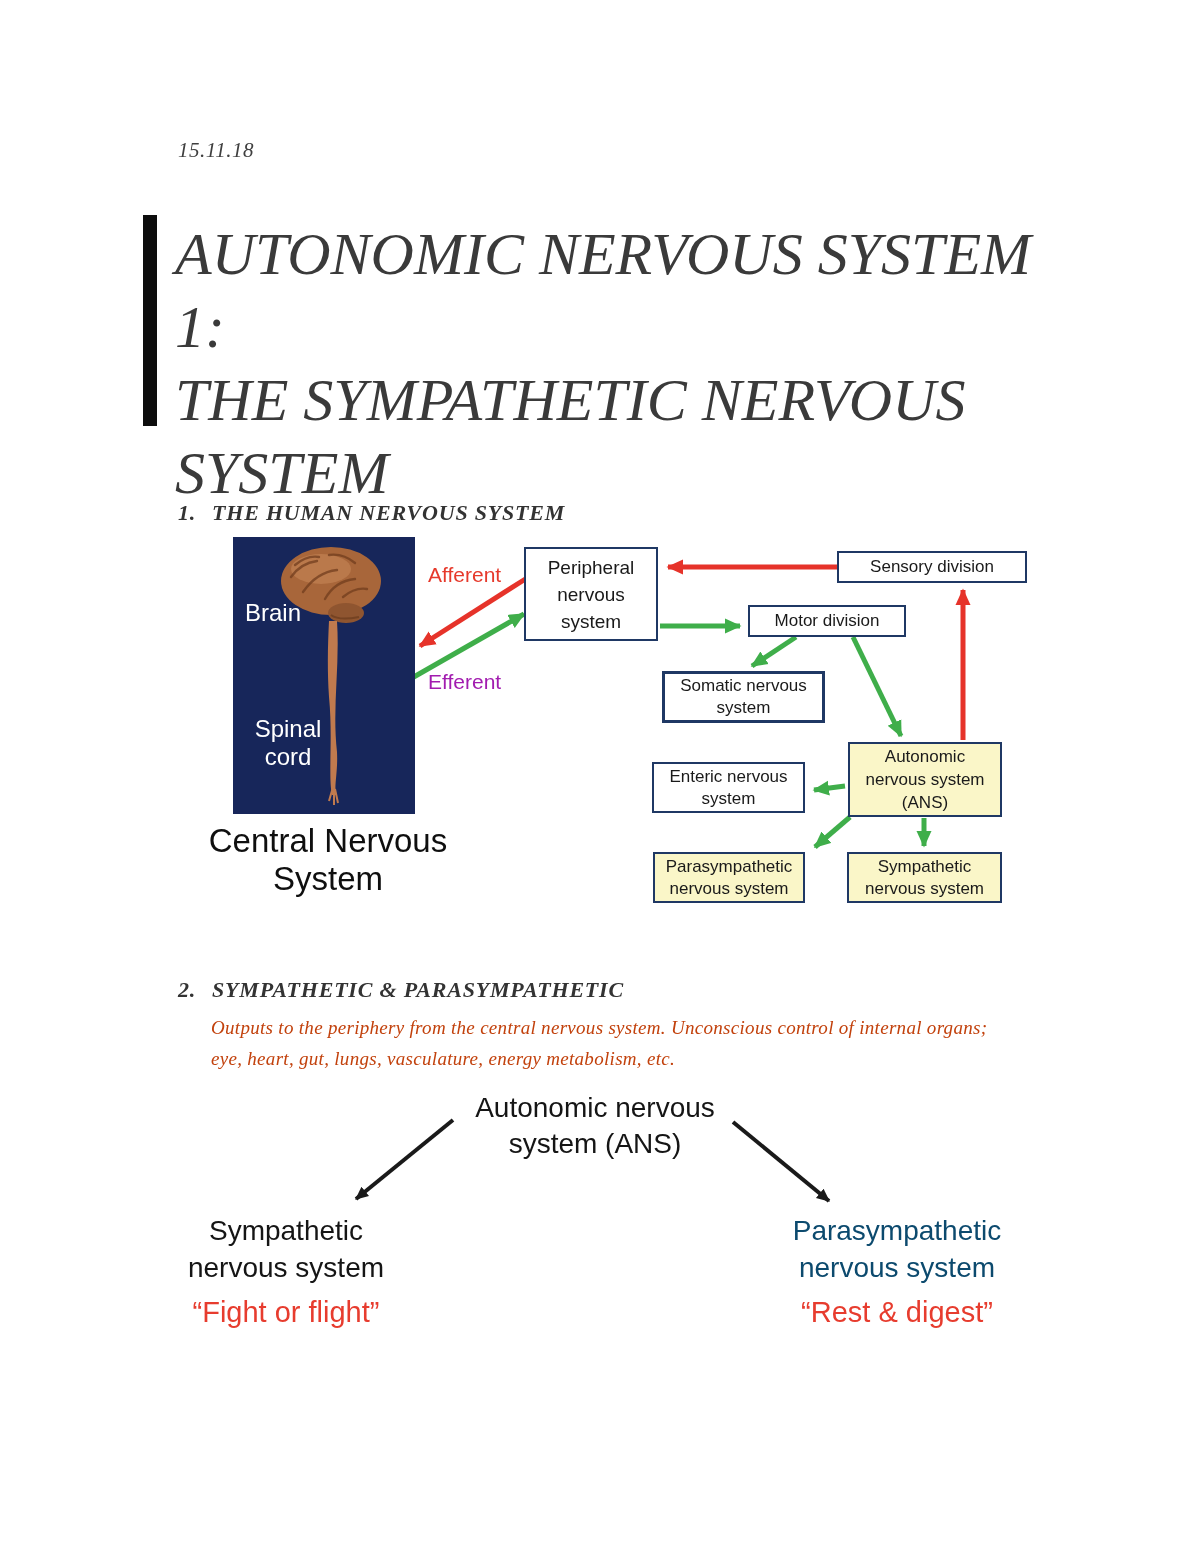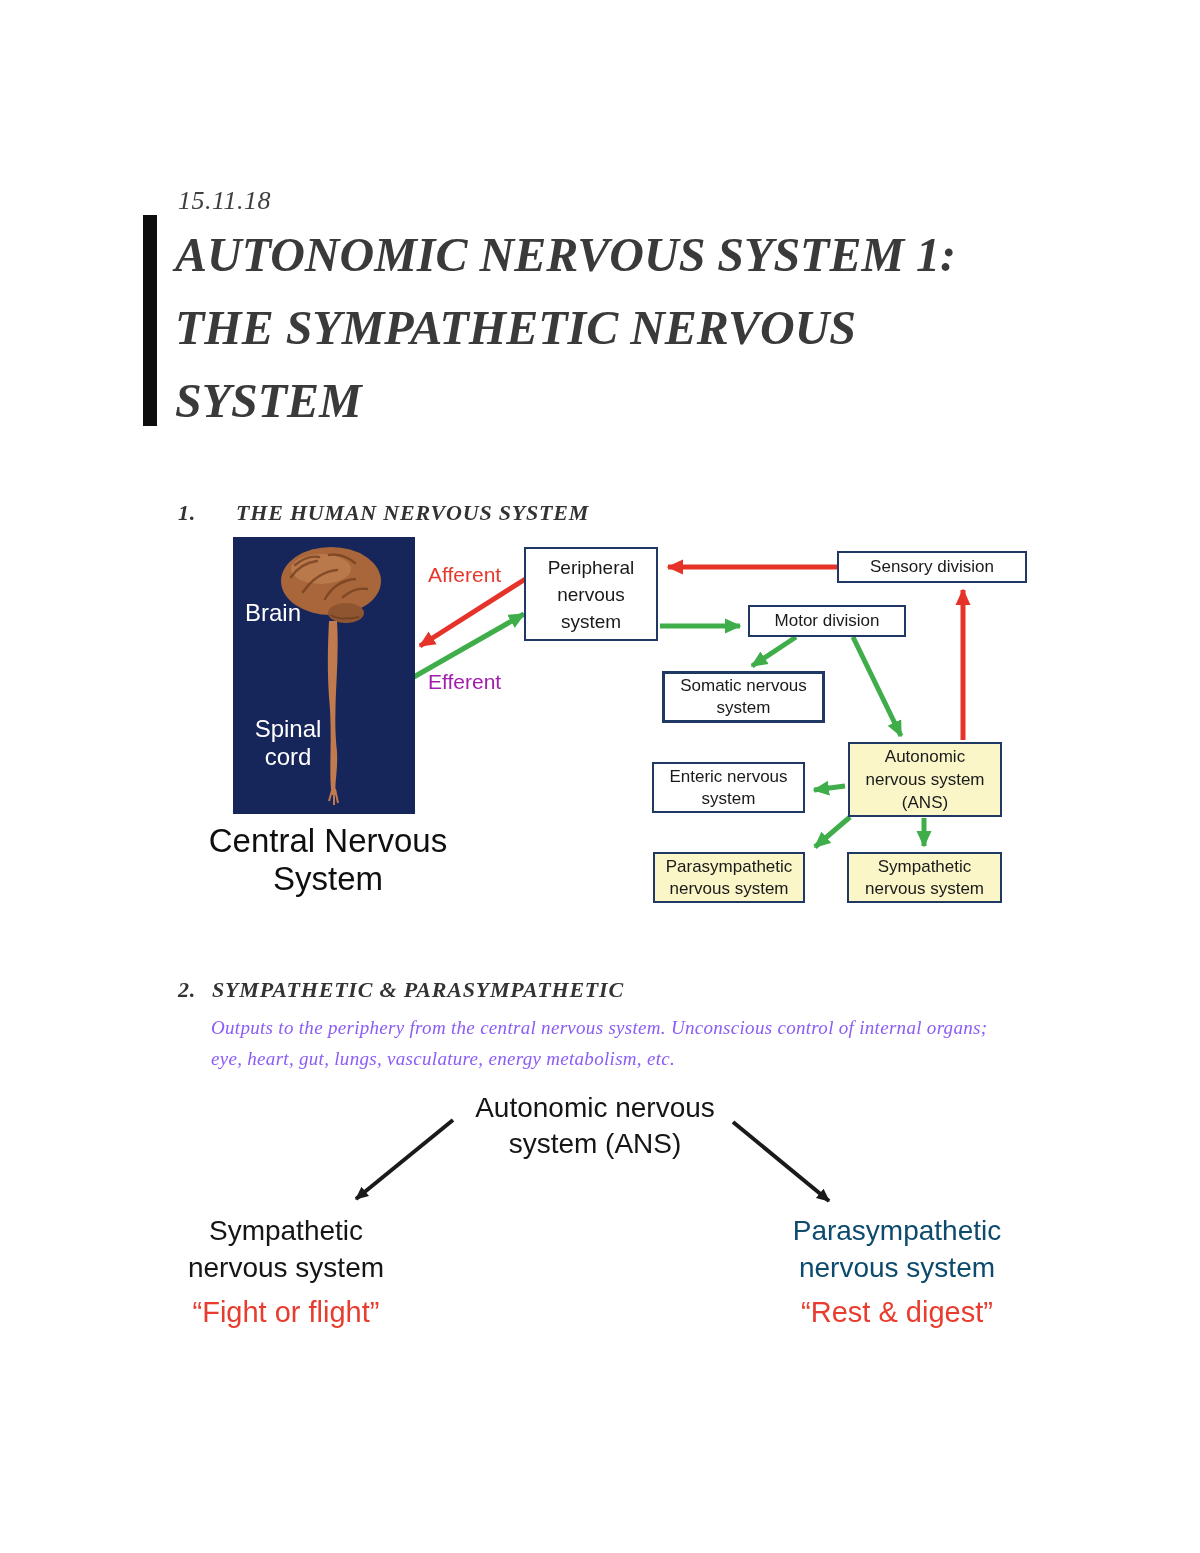--- a/index.html
+++ b/index.html
@@ -4,36 +4,36 @@
 <style>
   html,body{margin:0;padding:0;}
   body{
     width:1200px;height:1553px;position:relative;background:#ffffff;
     font-family:"Liberation Sans",sans-serif;overflow:hidden;
   }
   .abs{position:absolute;}
   
   .date{
     left:178px;top:138px;font-family:"Liberation Serif",serif;font-style:italic;
-    font-size:26px;color:#3f3f3f;letter-spacing:.5px;margin-top:48px;
+    font-size:21px;color:#3f3f3f;letter-spacing:.5px;
   }
   .title-bar{left:143px;top:215px;width:14px;height:211px;background:#0d0d0d;}
   .doc-title{
     left:175px;top:218px;width:900px;font-family:"Liberation Serif",serif;
-    font-style:italic;font-weight:700;font-size:48px;line-height:73px;color:#3a3a3a;
+    font-style:italic;font-weight:400;font-size:60px;line-height:73px;color:#3a3a3a;
   }
   .sec-head{
     font-family:"Liberation Serif",serif;font-style:italic;font-weight:600;
     font-size:22px;color:#333333;letter-spacing:.8px;
   }
   .sec-num{left:178px;width:30px;}
   .sec-text{left:212px;width:760px;}
   .body-par{
     left:211px;top:1012px;width:800px;font-family:"Liberation Serif",serif;
-    font-style:italic;font-size:19px;line-height:31px;color:#8b5cf6;letter-spacing:.3px;
+    font-style:italic;font-size:19px;line-height:31px;color:#c2410c;letter-spacing:.3px;
   }
   
   .fbox{
     box-sizing:border-box;background:#ffffff;border:2px solid #1f3864;
     display:flex;align-items:center;justify-content:center;text-align:center;
     color:#1a1a1a;font-size:17px;line-height:22px;
   }
   .fbox.yellow{background:#faf6c8;}
   .cns-box{left:233px;top:537px;width:182px;height:277px;background:#17265a;}
   .cns-label{color:#ffffff;font-size:24px;line-height:28px;}
@@ -49,21 +49,21 @@
 
 <div class="abs date">15.11.18</div>
 <div class="abs title-bar"></div>
 <div class="abs doc-title">
   <div>AUTONOMIC NERVOUS SYSTEM 1:</div>
   <div>THE SYMPATHETIC NERVOUS</div>
   <div>SYSTEM</div>
 </div>
 
 <div class="abs sec-head sec-num" style="top:500px;">1.</div>
-<div class="abs sec-head sec-text" style="top:500px;margin-left:24px;">THE HUMAN NERVOUS SYSTEM</div>
+<div class="abs sec-head sec-text" style="top:500px;">THE HUMAN NERVOUS SYSTEM</div>
 
 <svg class="abs arrow-layer" style="left:150px;top:530px;" width="900" height="390" viewBox="0 0 900 390">
   <defs>
     <marker id="hr" markerWidth="4" markerHeight="3.4" refX="3" refY="1.6" orient="auto">
       <path d="M0,0.1 L3.3,1.6 L0,3.1 Z" fill="#e6332a"></path>
     </marker>
     <marker id="hg" markerWidth="4" markerHeight="3.4" refX="3" refY="1.6" orient="auto">
       <path d="M0,0.1 L3.3,1.6 L0,3.1 Z" fill="#3fae4a"></path>
     </marker>
     <marker id="hb" markerWidth="4" markerHeight="3.4" refX="3" refY="1.6" orient="auto">

